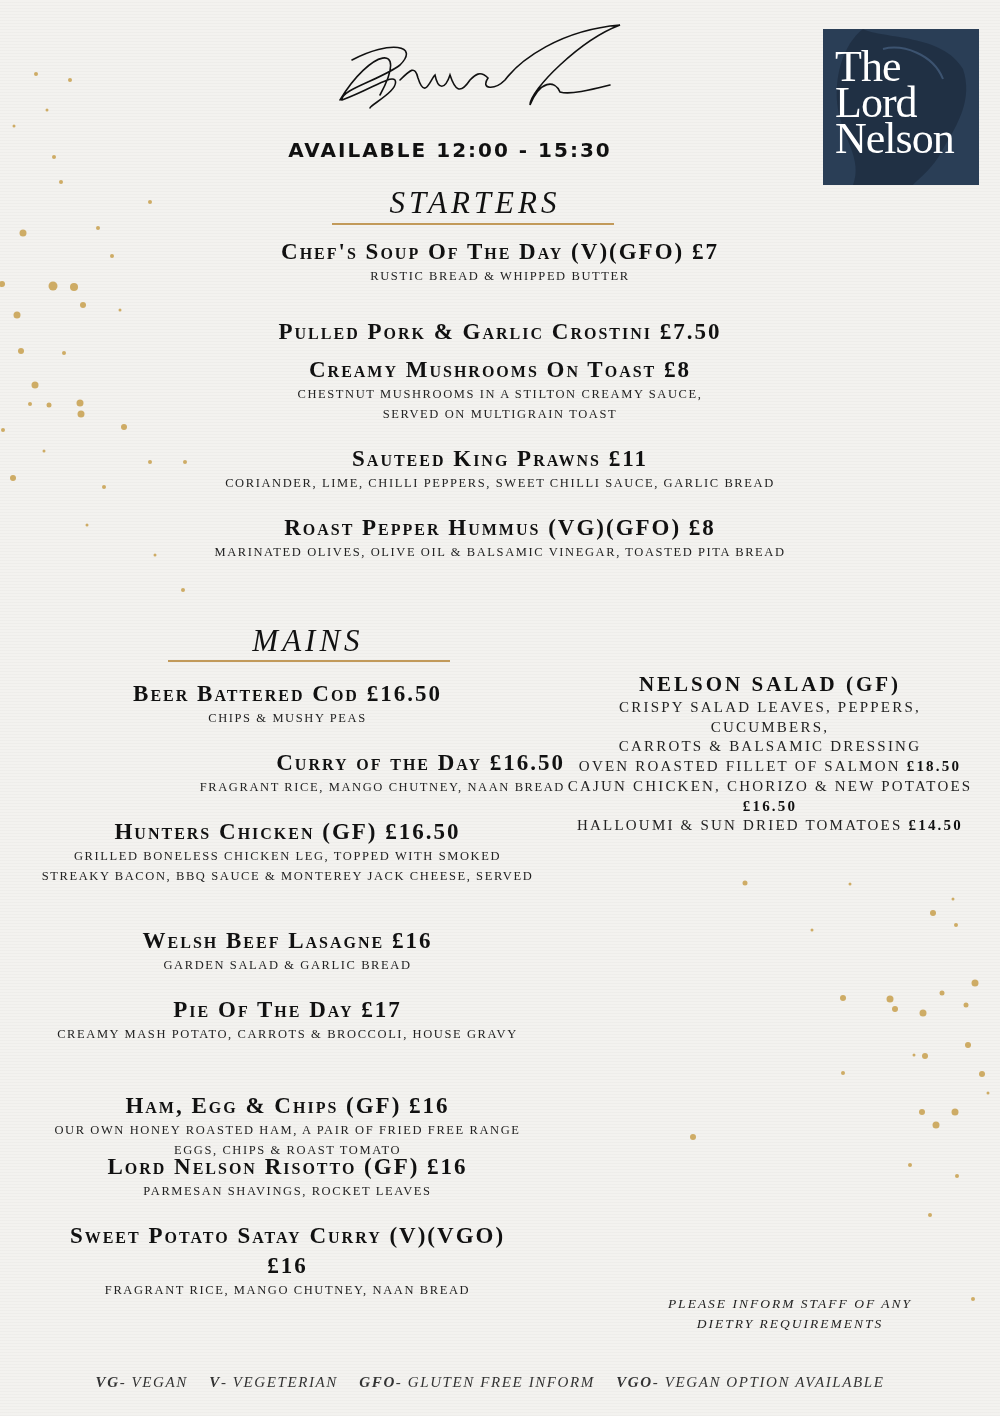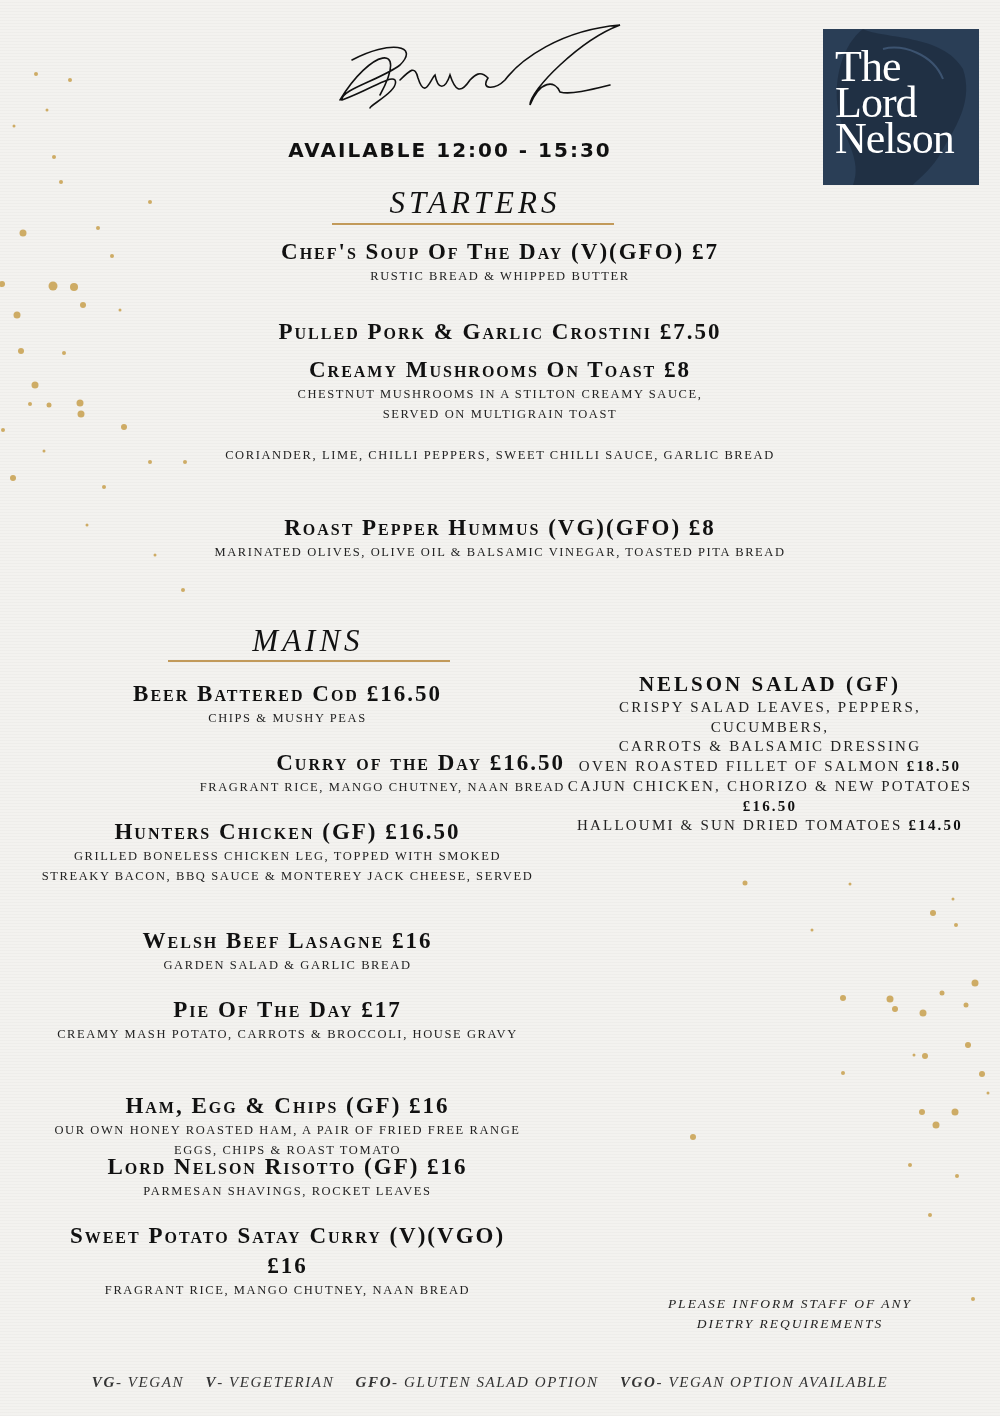--- a/index.html
+++ b/index.html
@@ -161,20 +161,21 @@
 </div>
 <div class="item" style="left:100px; top:307px; width:800px;margin-top:11px;">
   <div class="item-name">Pulled Pork &amp; Garlic Crostini £7.50</div>
 </div>
 <div class="item" style="left:100px; top:356px; width:800px;">
   <div class="item-name">Creamy Mushrooms On Toast £8</div>
   <div class="item-desc">chestnut mushrooms in a stilton creamy sauce,</div>
   <div class="item-desc">served on multigrain toast</div>
 </div>
 <div class="item" style="left:100px; top:445px; width:800px;">
+  <div class="item-name">Sauteed King Prawns £11</div>
   <div class="item-desc">coriander, lime, chilli peppers, sweet chilli sauce, garlic bread</div>
 </div>
 <div class="item" style="left:100px; top:514px; width:800px;">
   <div class="item-name">Roast Pepper Hummus (VG)(GFO) £8</div>
   <div class="item-desc">marinated olives, olive oil &amp; balsamic vinegar, toasted pita bread</div>
 </div>
 
 <div class="section-title" style="left:168px; top:623px; width:280px;">MAINS</div>
 <div class="rule" style="left:168px; top:660px; width:282px;"></div>
 
@@ -224,15 +225,15 @@
 </div>
 
 <div class="note">
   <div>PLEASE INFORM STAFF OF ANY</div>
   <div>DIETRY REQUIREMENTS</div>
 </div>
 
 <div class="legend">
   <span class="entry"><span class="key">VG</span><span>- VEGAN</span></span>
   <span class="entry"><span class="key">V</span><span>- VEGETERIAN</span></span>
-  <span class="entry"><span class="key">GFO</span><span>- GLUTEN SALAD OPTION</span></span>
+  <span class="entry"><span class="key">GFO</span><span>- GLUTEN FREE INFORM</span></span>
   <span class="entry"><span class="key">VGO</span><span>- VEGAN OPTION AVAILABLE</span></span>
 </div>
 
 </body></html>

